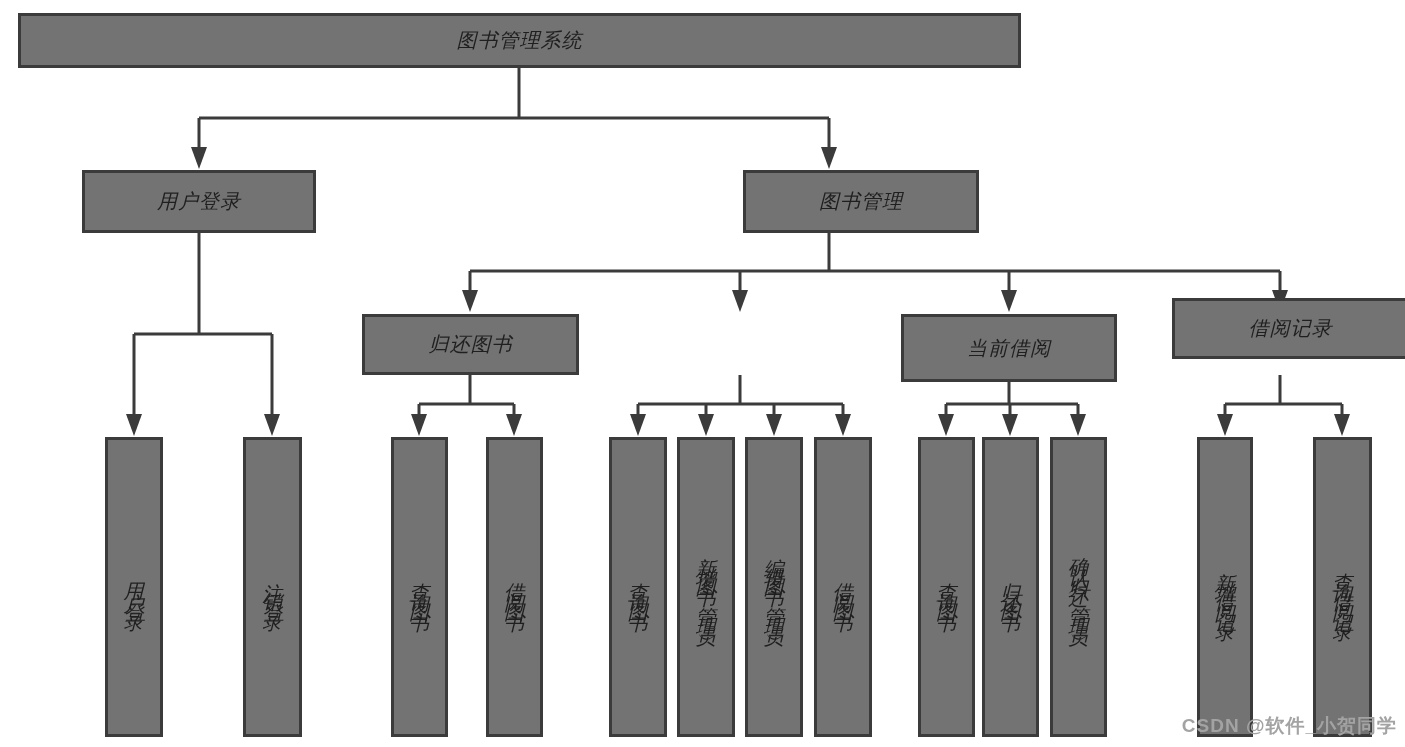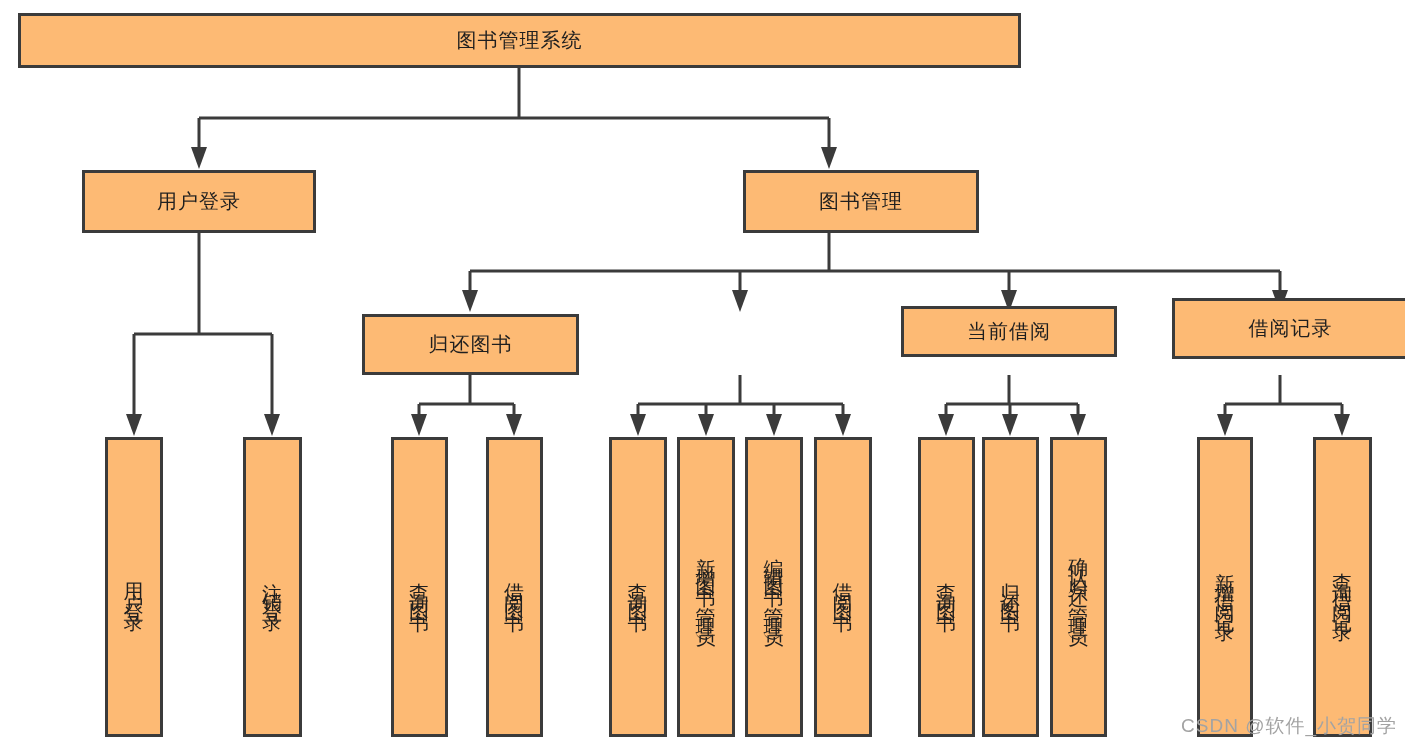--- a/index.html
+++ b/index.html
@@ -8,31 +8,31 @@
   }
   *{box-sizing:border-box;}
   html,body{margin:0;padding:0;}
   body{background:#fff;font-family:"Liberation Sans","DejaVu Sans",sans-serif;}
   #stage{
     position:relative;width:1405px;height:747px;
     background:var(--background);overflow:hidden;
   }
   #wires{position:absolute;left:0;top:0;width:1405px;height:747px;color:var(--line);}
   .box{
-    position:absolute;background:#fdba74;border:3px solid var(--box-border);
-    color:var(--text);display:flex;align-items:center;justify-content:center;
+    position:absolute;background:#737373;border:3px solid var(--box-border);
+    color:var(--text);display:flex;align-items:center;justify-content:center;font-style:italic;
   }
   .h-box{font-size:20px;letter-spacing:1px;white-space:nowrap;}
   .v-box .vt{
     writing-mode:vertical-rl;text-orientation:mixed;
     font-size:20px;letter-spacing:10px;line-height:1;white-space:nowrap;
   }
   #watermark{
     position:absolute;right:8px;bottom:8px;font-size:19px;
-    color:var(--watermark);letter-spacing:1px;white-space:nowrap;z-index:5;
+    color:var(--watermark);letter-spacing:1px;white-space:nowrap;z-index:5;font-weight:bold;
   }
 </style>
 </head>
 <body>
 
 <div id="stage">
 
   <svg id="wires" viewBox="0 0 1405 747" xmlns="http://www.w3.org/2000/svg">
     <g stroke="currentColor" stroke-width="3" fill="none">
 
@@ -75,21 +75,21 @@
       <polygon points="1334,414 1350,414 1342,436"></polygon>
     </g>
   </svg>
 
   <div class="box h-box" style="left:18px;top:13px;width:1003px;height:55px">图书管理系统</div>
 
   <div class="box h-box" style="left:82px;top:170px;width:234px;height:63px">用户登录</div>
   <div class="box h-box" style="left:743px;top:170px;width:236px;height:63px">图书管理</div>
 
   <div class="box h-box" style="left:362px;top:314px;width:217px;height:61px">归还图书</div>
-  <div class="box h-box" style="left:901px;top:306px;width:216px;height:51px">当前借阅</div>
+  <div class="box h-box" style="left:901px;top:314px;width:216px;height:68px">当前借阅</div>
   <div class="box h-box" style="left:1172px;top:298px;width:237px;height:61px">借阅记录</div>
 
   <div class="box v-box" style="left:105px;top:437px;width:58px;height:300px">
     <span class="vt">用户登录</span>
   </div>
   <div class="box v-box" style="left:243px;top:437px;width:59px;height:300px">
     <span class="vt">注销登录</span>
   </div>
 
   <div class="box v-box" style="left:391px;top:437px;width:57px;height:300px">

